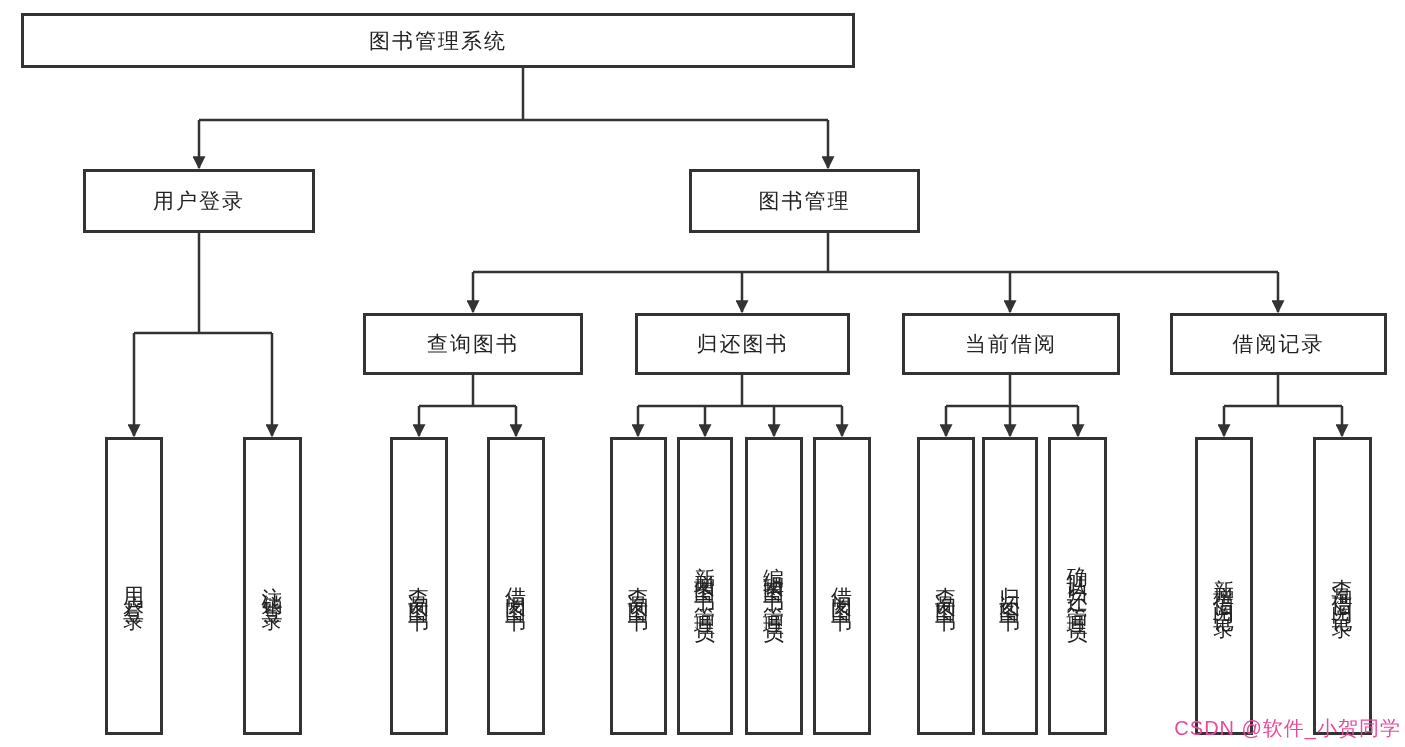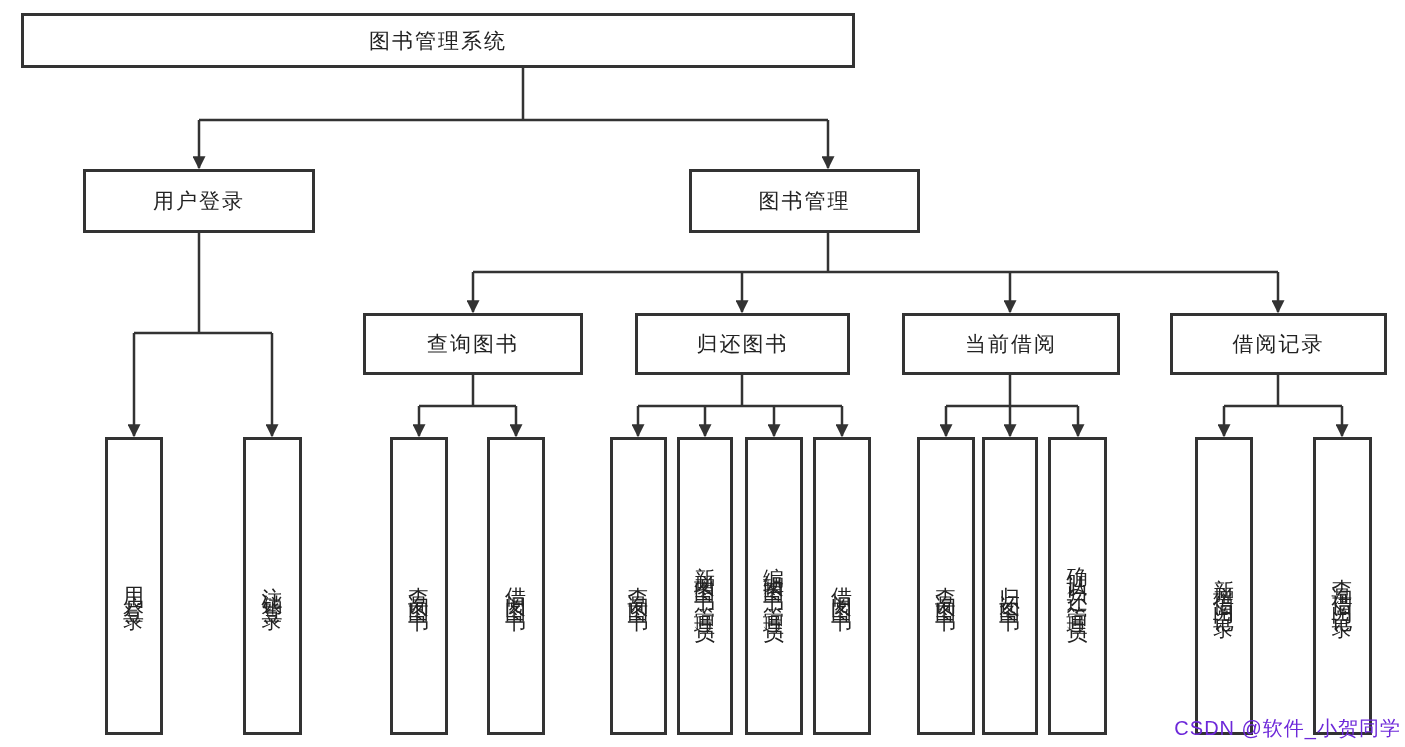--- a/index.html
+++ b/index.html
@@ -28,21 +28,21 @@
     text-orientation:mixed;
     letter-spacing:8px;
     line-height:1;
     white-space:nowrap;
     font-size:21px;
   }
   .watermark{
     position:absolute;
     right:4px;bottom:5px;
     font-size:20px;
-    color:#6d28d9;
+    color:#ec4899;
     letter-spacing:1px;
     z-index:3;
     margin-top:39px;
   }
 </style>
 </head>
 <body>
 
 <div class="canvas">
 

